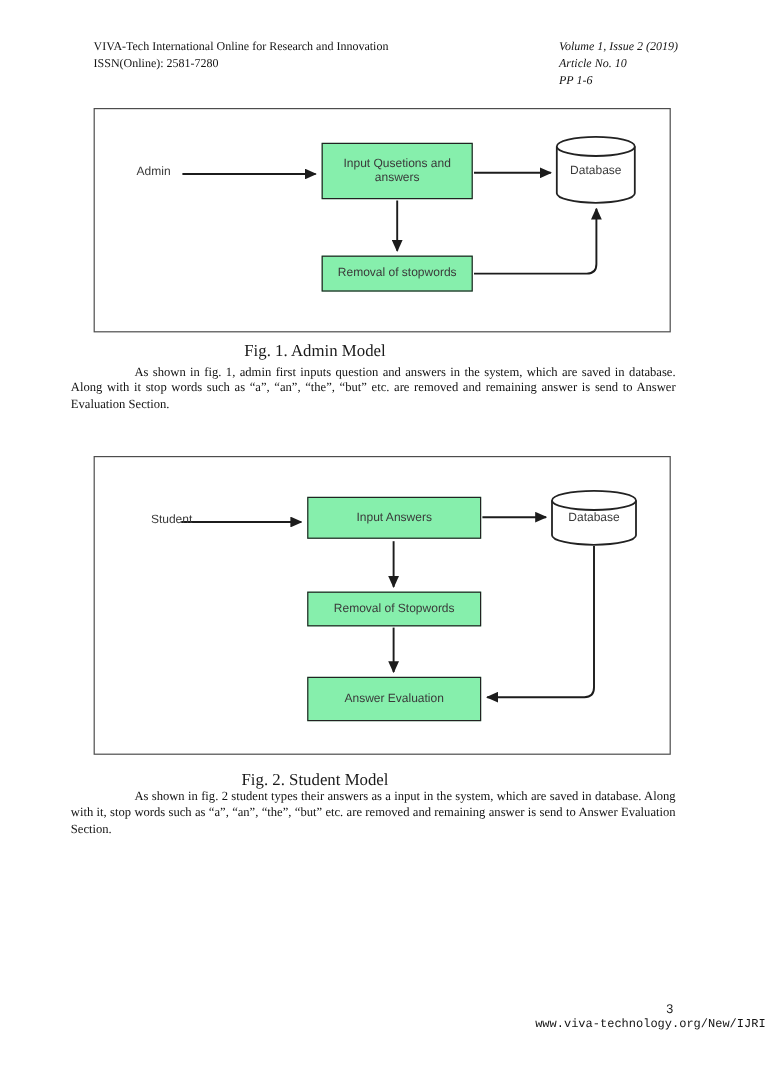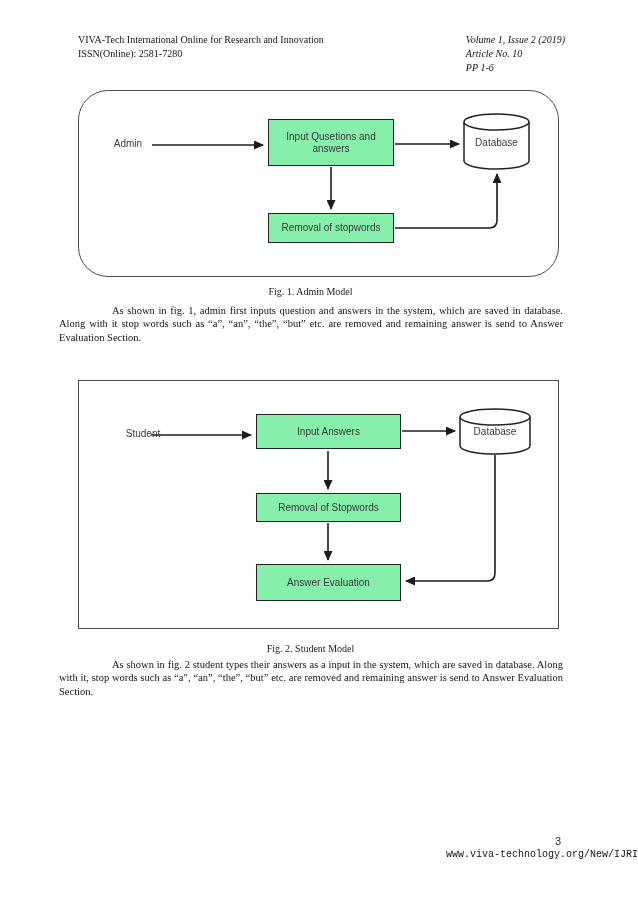--- a/index.html
+++ b/index.html
@@ -6,28 +6,28 @@
   html,body { background:#ffffff; }
   body { width:638px; height:902px; font-family:"Liberation Serif", serif; color:#151515; }
   .page { position:relative; width:638px; height:902px; background:#fff; overflow:hidden; }
 
   
   .header-left { position:absolute; left:78px; top:33px; font-size:10px; line-height:14px; color:#141414; }
   .header-right { position:absolute; right:73px; top:33px; font-size:10px; line-height:14px; font-style:italic; text-align:left; color:#141414; }
 
   
   .figure-frame { position:absolute; left:78px; width:481px; border:1px solid #4d4d4d; background:#fff; }
-  #fig1 { top:90px; height:187px;border-radius:30px; }
+  #fig1 { top:90px; height:187px; }
   #fig2 { top:380px; height:249px; }
   .figure-frame svg { position:absolute; left:0; top:0; }
 
   .diag-label { position:absolute; font-family:"Liberation Sans", sans-serif; font-size:10px; color:#3a3a3a; text-align:center; }
   .diag-box { position:absolute; border:1.5px solid #222222; background:#86efac; display:flex; align-items:center; justify-content:center; text-align:center; font-family:"Liberation Sans", sans-serif; font-size:10px; color:#3a3a3a; line-height:12px; padding:2px 10px; }
 
-  .caption { position:absolute; left:0; width:525px; text-align:center; font-size:10px; color:#1a1a1a;margin-left:48px; }
+  .caption { position:absolute; left:0; width:525px; text-align:center; font-size:14px; color:#1a1a1a; }
   #caption1 { top:286px; }
   #caption2 { top:643px; }
 
   .body-para { position:absolute; left:59px; width:504px; font-size:10.5px; line-height:13.4px; text-align:justify; text-indent:53px; color:#131313; }
   #para1 { top:304px; }
   #para2 { top:658px; }
 
   .page-number { position:absolute; right:77px; top:835px; font-family:"Liberation Sans", sans-serif; font-size:10.5px; color:#222; }
   .footer-url { position:absolute; left:0; top:849px; width:638px; text-align:right; font-size:10px; color:#131313;font-family:Liberation Mono, monospace; }
 </style>

